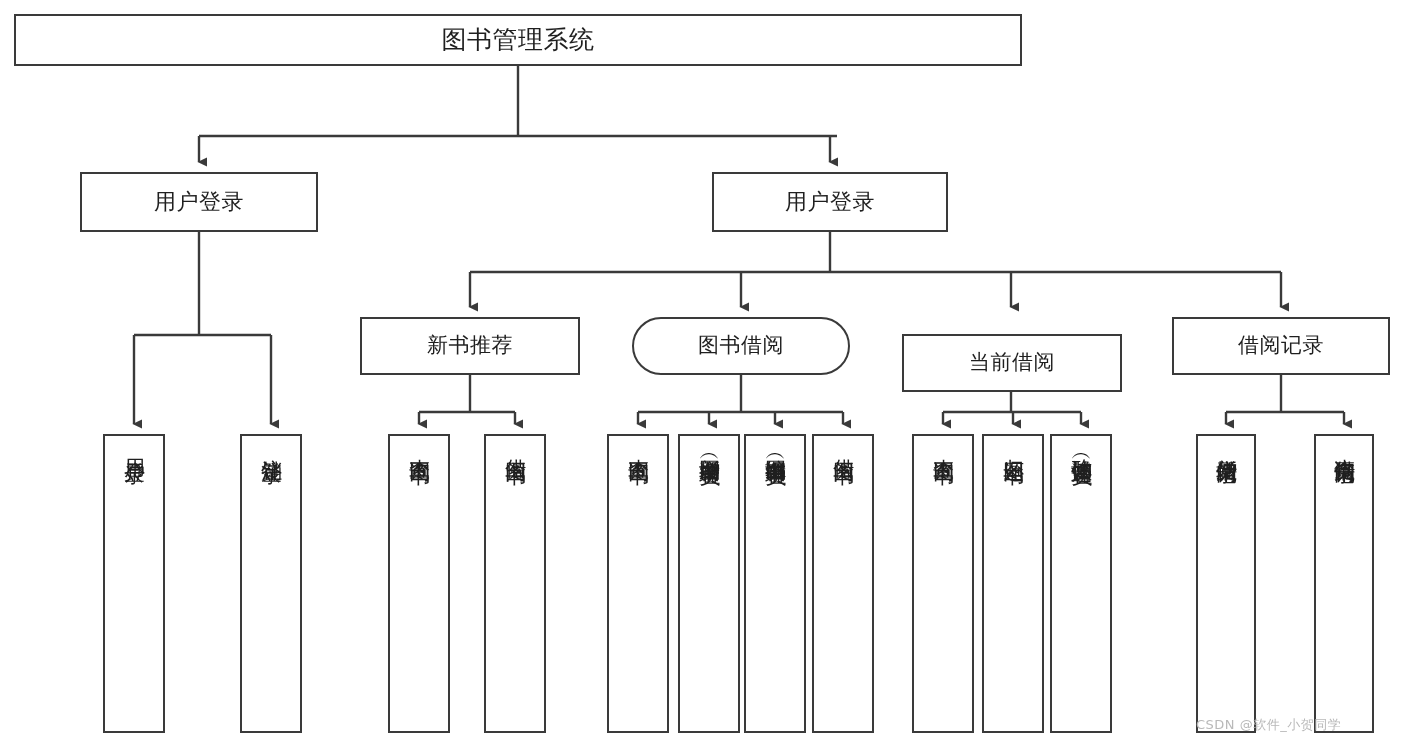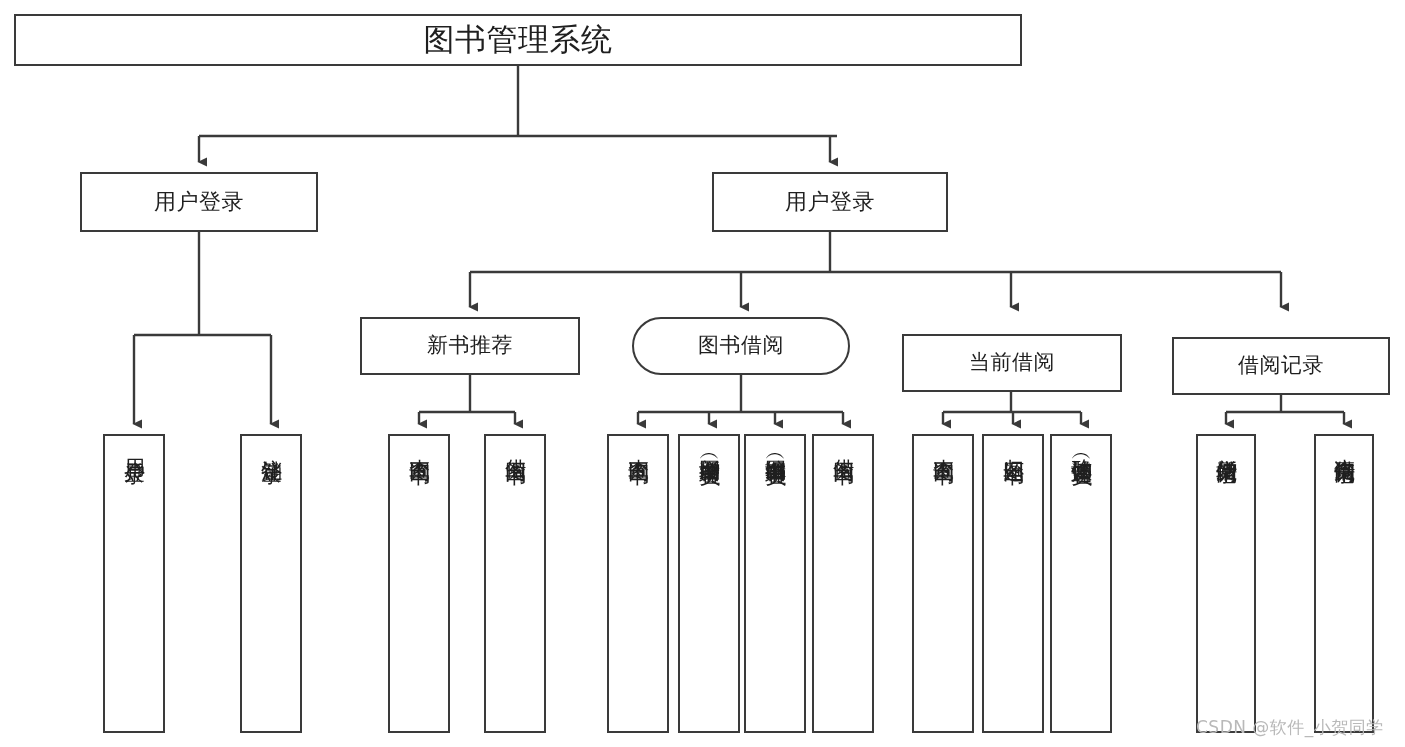--- a/index.html
+++ b/index.html
@@ -39,41 +39,41 @@
   }
   .node .label {
     display: block;
     text-align: center;
     line-height: 1.22;
     color: #1f1f1f;
     letter-spacing: 0.5px;
     white-space: pre;
   }
   
-  .node.root .label { font-size: 31px; }
+  .node.root .label { font-size: 25px; }
   
   .node.h1 .label { font-size: 22px; }
   .node.h2 .label { font-size: 21px; text-align: center; }
   
   .node.leaf {
     align-items: flex-start;
     padding-top: 6px;
   }
   .node.leaf .label {
     writing-mode: vertical-rl;
     text-orientation: upright;
     font-size: 21px;
     line-height: 1.30;
     letter-spacing: 2px;
     text-align: center;
   }
   .node.leaf.tall .label { letter-spacing: 1px; }
   .watermark {
     position: absolute;
-    font-size: 17px;
+    font-size: 13px;
     color: #b9b9b9;
     white-space: nowrap;
     z-index: 3;
     letter-spacing: 0.5px;
   }
 </style>
 </head>
 <body>
 
 <div id="canvas">
@@ -142,21 +142,21 @@
       </div>
       <div class="node h2" style="left: 360px; top: 317px; width: 220px; height: 58px;">
         <span class="label">新书推荐</span>
       </div>
       <div class="node h2" style="left: 632px; top: 317px; width: 218px; height: 58px; border-radius: 29px;">
         <span class="label">图书借阅</span>
       </div>
       <div class="node h2" style="left: 902px; top: 334px; width: 220px; height: 58px;">
         <span class="label">当前借阅</span>
       </div>
-      <div class="node h2" style="left: 1172px; top: 317px; width: 218px; height: 58px; margin-top: 20px;">
+      <div class="node h2" style="left: 1172px; top: 317px; width: 218px; height: 58px;">
         <span class="label">借阅记录</span>
       </div>
       <div class="node leaf" style="left: 103px; top: 434px; width: 62px; height: 299px;">
         <span class="label">用户登录</span>
       </div>
       <div class="node leaf" style="left: 240px; top: 434px; width: 62px; height: 299px;">
         <span class="label">注销登录</span>
       </div>
       <div class="node leaf" style="left: 388px; top: 434px; width: 62px; height: 299px;">
         <span class="label">查询图书</span>

